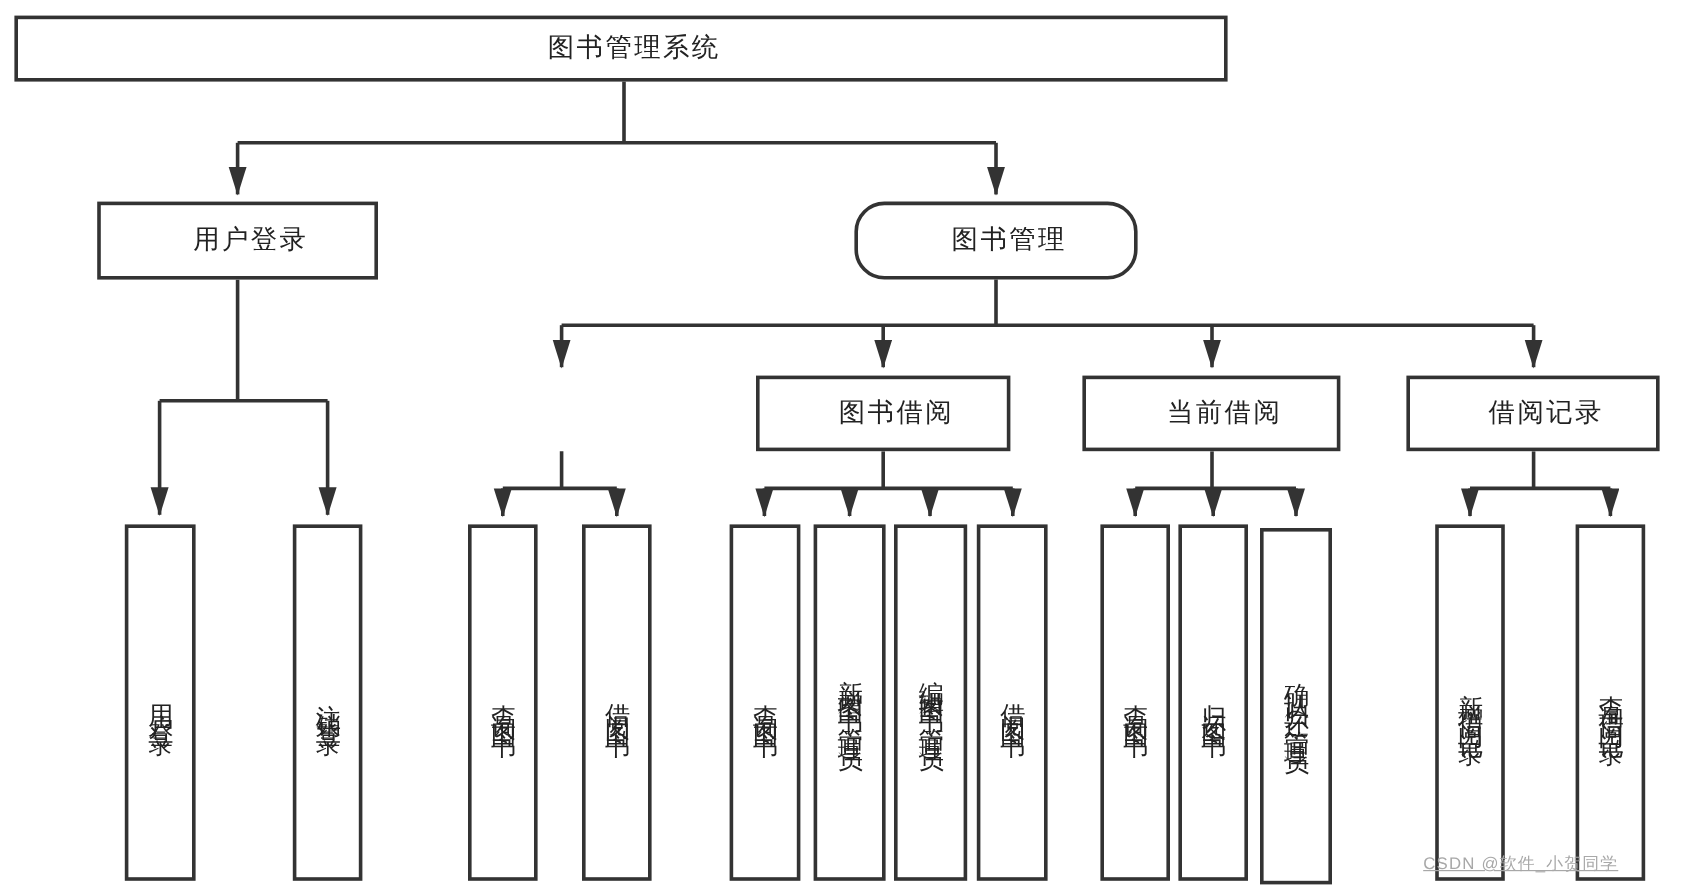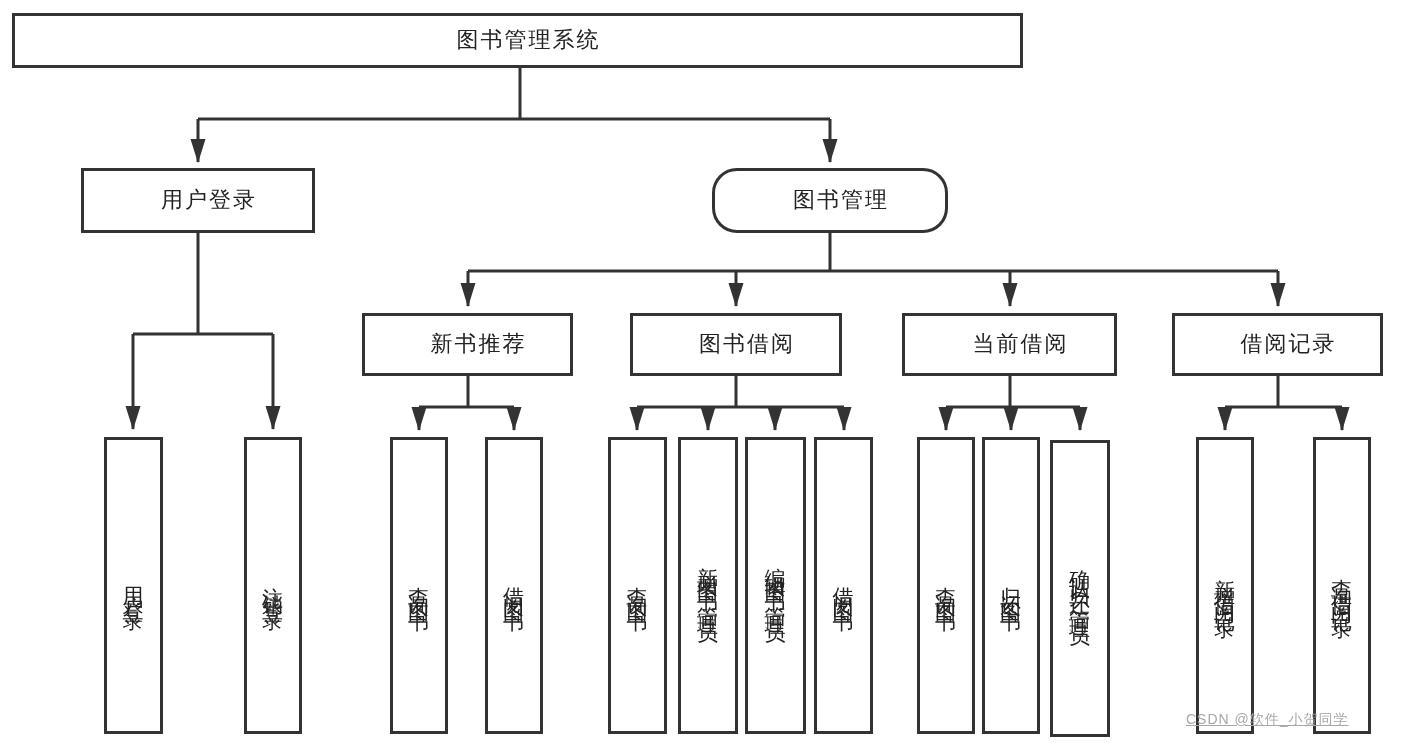--- a/index.html
+++ b/index.html
@@ -99,21 +99,20 @@
 
     <path class="ln" marker-end="url(#arrow)" d="M1225,407 V430"></path>
     <path class="ln" marker-end="url(#arrow)" d="M1342,407 V430"></path>
   </svg>
 
   <div class="box hbox" style="left:12px;top:13px;width:1011px;height:55px;">图书管理系统</div>
 
   <div class="box hbox" style="left:81px;top:168px;width:234px;height:65px;">用户登录</div>
   <div class="box hbox" style="left:712px;top:168px;width:236px;height:65px;border-radius:25px;">图书管理</div>
 
-  <div class="box hbox" style="left:362px;top:313px;width:211px;height:63px;">新书推荐</div>
   <div class="box hbox" style="left:630px;top:313px;width:212px;height:63px;">图书借阅</div>
   <div class="box hbox" style="left:902px;top:313px;width:215px;height:63px;">当前借阅</div>
   <div class="box hbox" style="left:1172px;top:313px;width:211px;height:63px;">借阅记录</div>
 
   <div class="box vbox" style="left:104px;top:437px;width:59px;height:297px;">用户登录</div>
   <div class="box vbox" style="left:244px;top:437px;width:58px;height:297px;">注销登录</div>
 
   <div class="box vbox" style="left:390px;top:437px;width:58px;height:297px;">查询图书</div>
   <div class="box vbox" style="left:485px;top:437px;width:58px;height:297px;">借阅图书</div>
 

